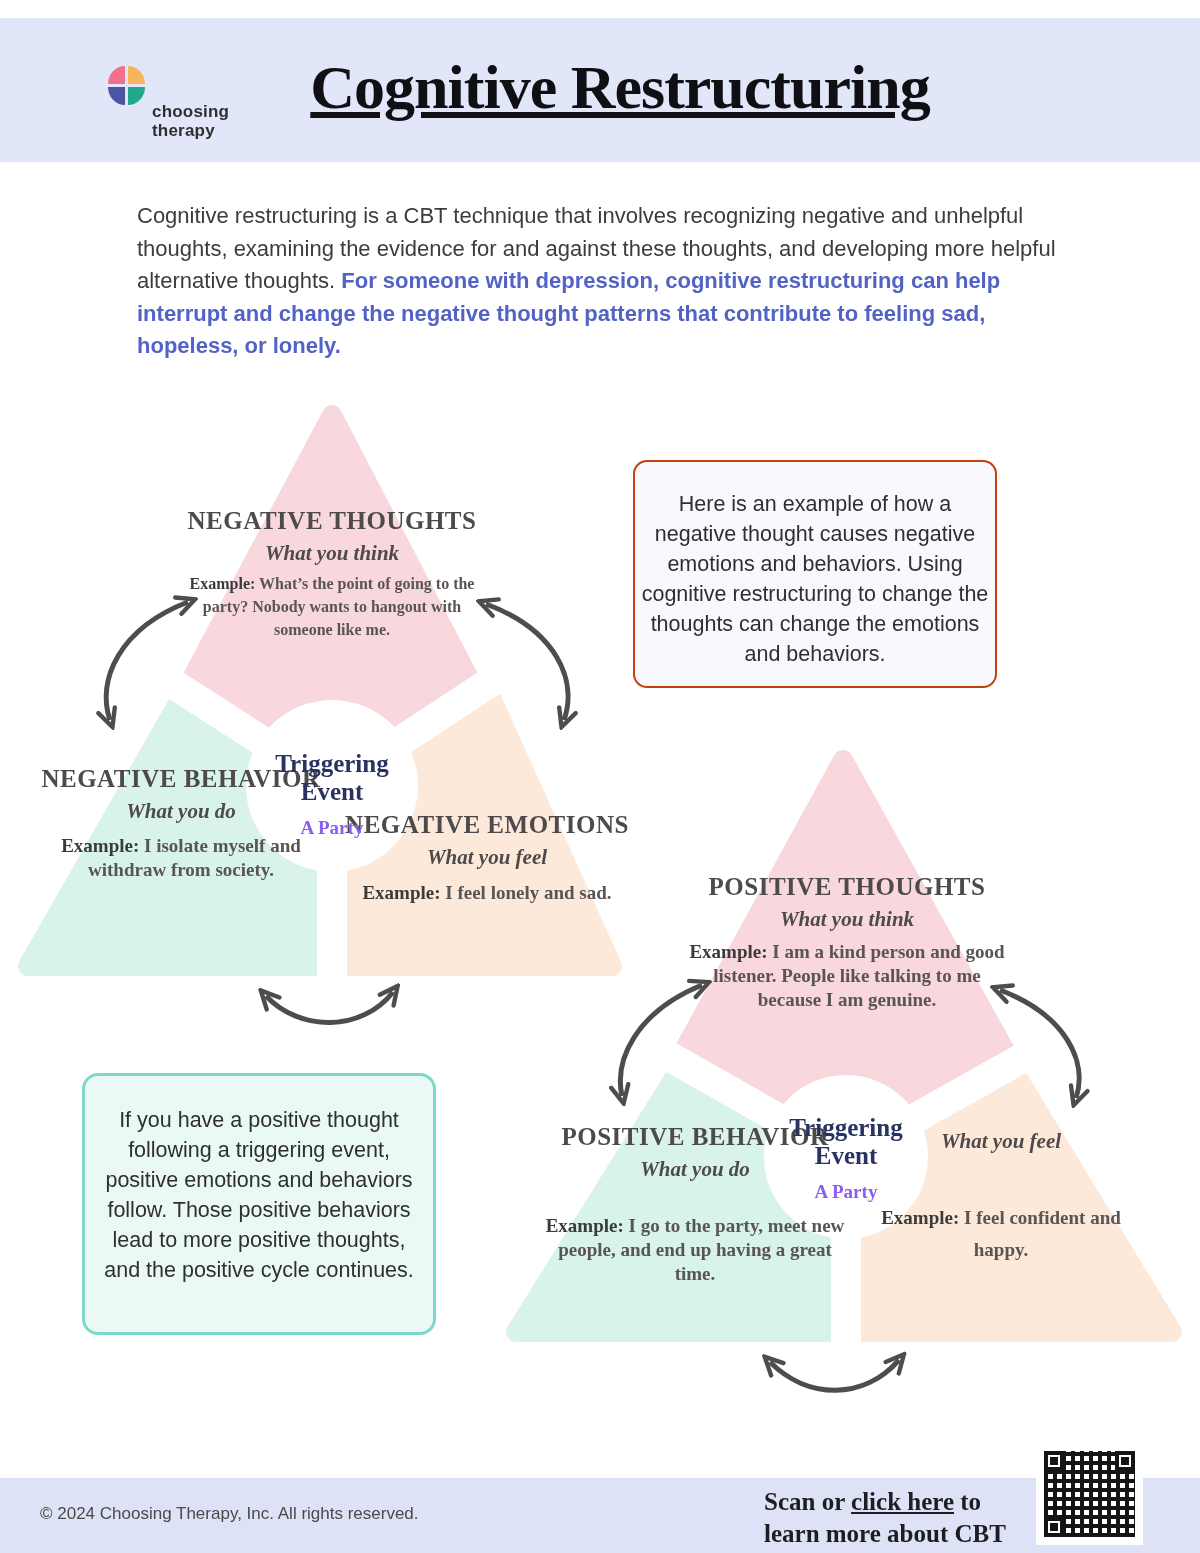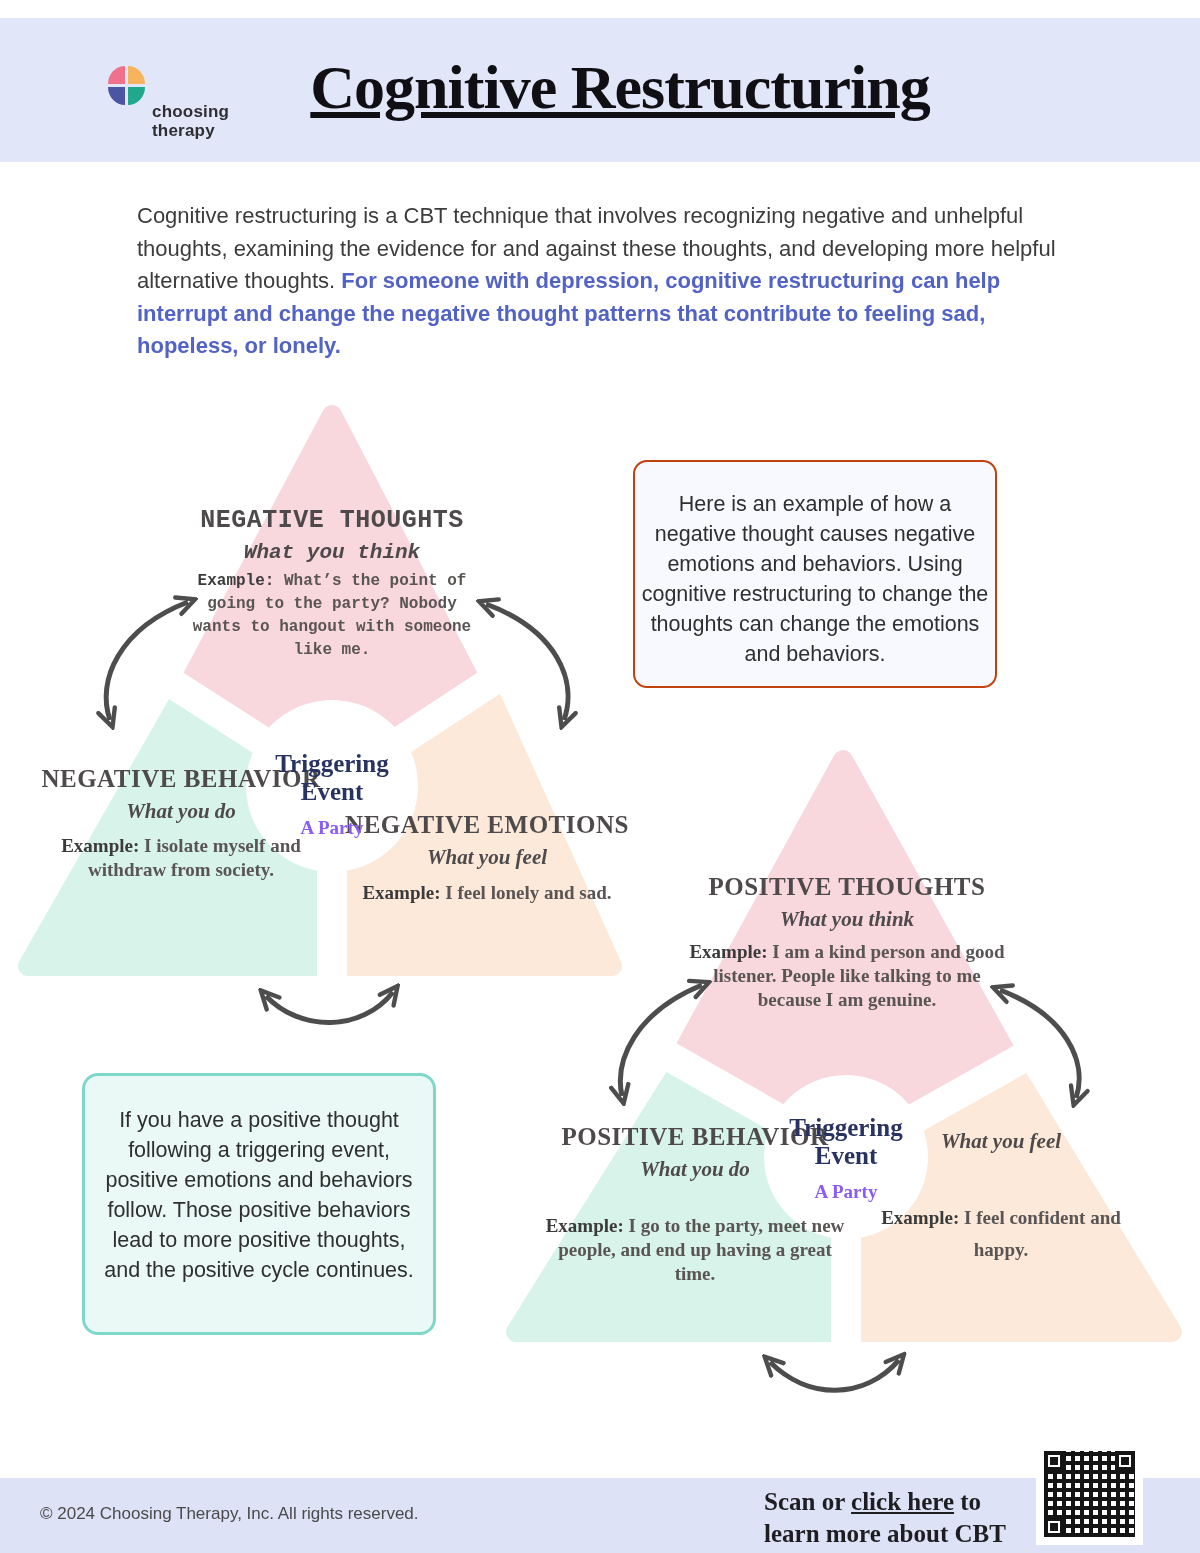--- a/index.html
+++ b/index.html
@@ -33,21 +33,21 @@
   
   .seg{position:absolute;text-align:center;font-family:"Liberation Serif",serif;color:#4E4A4B;}
   .seg .ttl{font-weight:700;font-size:25px;line-height:30px;letter-spacing:.5px;}
   .seg .sub{font-weight:700;font-style:italic;font-size:21px;margin-top:5px;}
   .seg .ex{font-weight:700;font-size:16px;line-height:23px;color:#5A5555;margin:6px auto 0;}
   .seg .ex b{color:#3B3B3B;}
   .center-lab{position:absolute;text-align:center;font-family:"Liberation Serif",serif;}
   .center-lab .ttl{font-weight:700;font-size:25px;line-height:28px;color:#283361;}
   .center-lab .sub{font-weight:700;font-size:19px;color:#8b5cf6;margin-top:11px;}
 
-  .nt{left:167px;top:506px;width:330px;font-family:Liberation Mono, monospace;}
+  .nt{left:167px;top:506px;width:330px;}
   .nt .ex{width:306px;}
   .nb{left:31px;top:764px;width:300px;}
   .nb .ex{width:272px;font-size:19px;line-height:24px;margin-top:10px;}
   .ne{left:337px;top:810px;width:300px;}
   .ne .ex{width:286px;font-size:19px;line-height:30px;margin-top:8px;}
   .nc{left:247px;top:750px;width:170px;}
 
   .pt{left:677px;top:872px;width:340px;}
   .pt .ex{width:322px;font-size:19px;line-height:24px;margin-top:8px;}
   .pb{left:540px;top:1122px;width:310px;}

